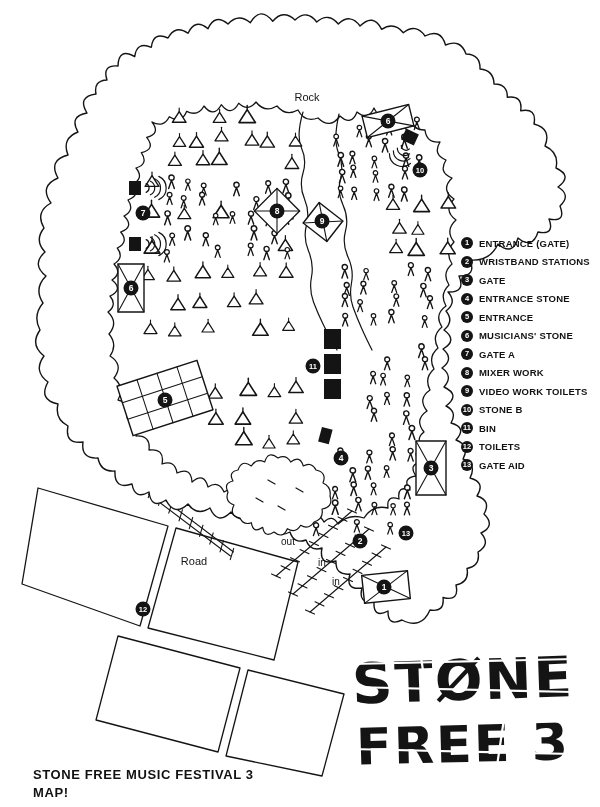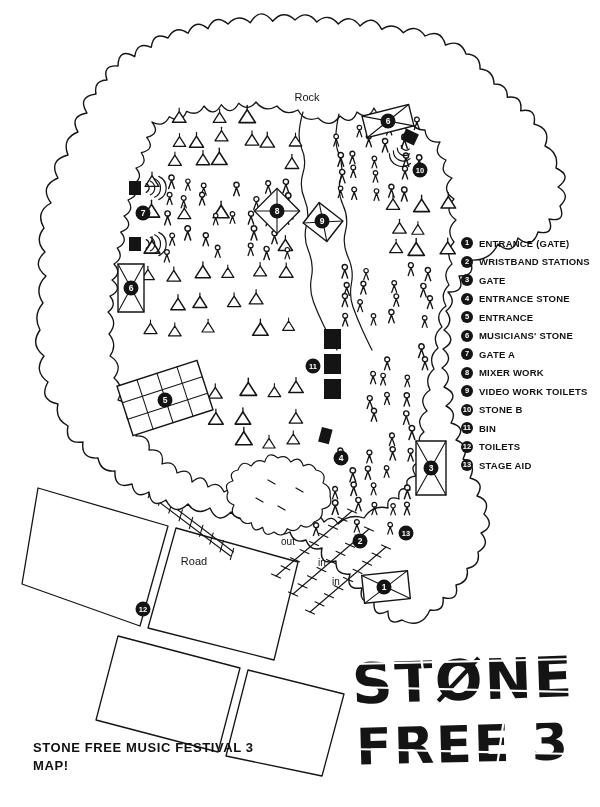--- a/index.html
+++ b/index.html
@@ -8,21 +8,21 @@
   .stage svg{position:absolute;left:0;top:0;}
   #map path,#map line,#map polygon,#map rect{stroke-linecap:round;stroke-linejoin:round;}
   .lbl{font-family:"Liberation Sans",sans-serif;font-size:11px;fill:#141414;}
   .lbl-sm{font-size:10px;}
   .logo-text{font-family:"DejaVu Sans",sans-serif;font-weight:700;fill:#141414;letter-spacing:2px;}
   .legend{position:absolute;left:461px;top:237px;display:flex;flex-direction:column;gap:6.5px;}
   .legend-row{display:flex;align-items:center;height:12px;}
   .legend-num{width:12px;height:12px;border-radius:50%;background:#141414;color:#fff;
               font-size:7.5px;font-weight:700;line-height:12px;text-align:center;flex:none;}
   .legend-label{margin-left:6px;font-size:9.5px;font-weight:700;letter-spacing:.2px;white-space:nowrap;}
-  .title-block{position:absolute;left:33px;top:740px;}
+  .title-block{position:absolute;left:33px;top:767px;}
   .title-line{font-size:13px;font-weight:700;letter-spacing:.6px;}
   .map-line{margin-top:3px;}
 </style>
 </head>
 <body>
 
 <div class="stage">
   <svg id="map" width="600" height="807" viewBox="0 0 600 807">
     <g id="render-root">
         <g>
@@ -887,20 +887,20 @@
       <div class="legend-row">
         <span class="legend-num">11</span>
         <span class="legend-label">BIN</span>
       </div>
       <div class="legend-row">
         <span class="legend-num">12</span>
         <span class="legend-label">TOILETS</span>
       </div>
       <div class="legend-row">
         <span class="legend-num">13</span>
-        <span class="legend-label">STAGE AID</span>
+        <span class="legend-label">GATE AID</span>
       </div>
     </div>
   <div class="title-block">
     <div class="title-line">STONE FREE MUSIC FESTIVAL 3</div>
     <div class="title-line map-line">MAP!</div>
   </div>
 </div>
 
 </body></html>

